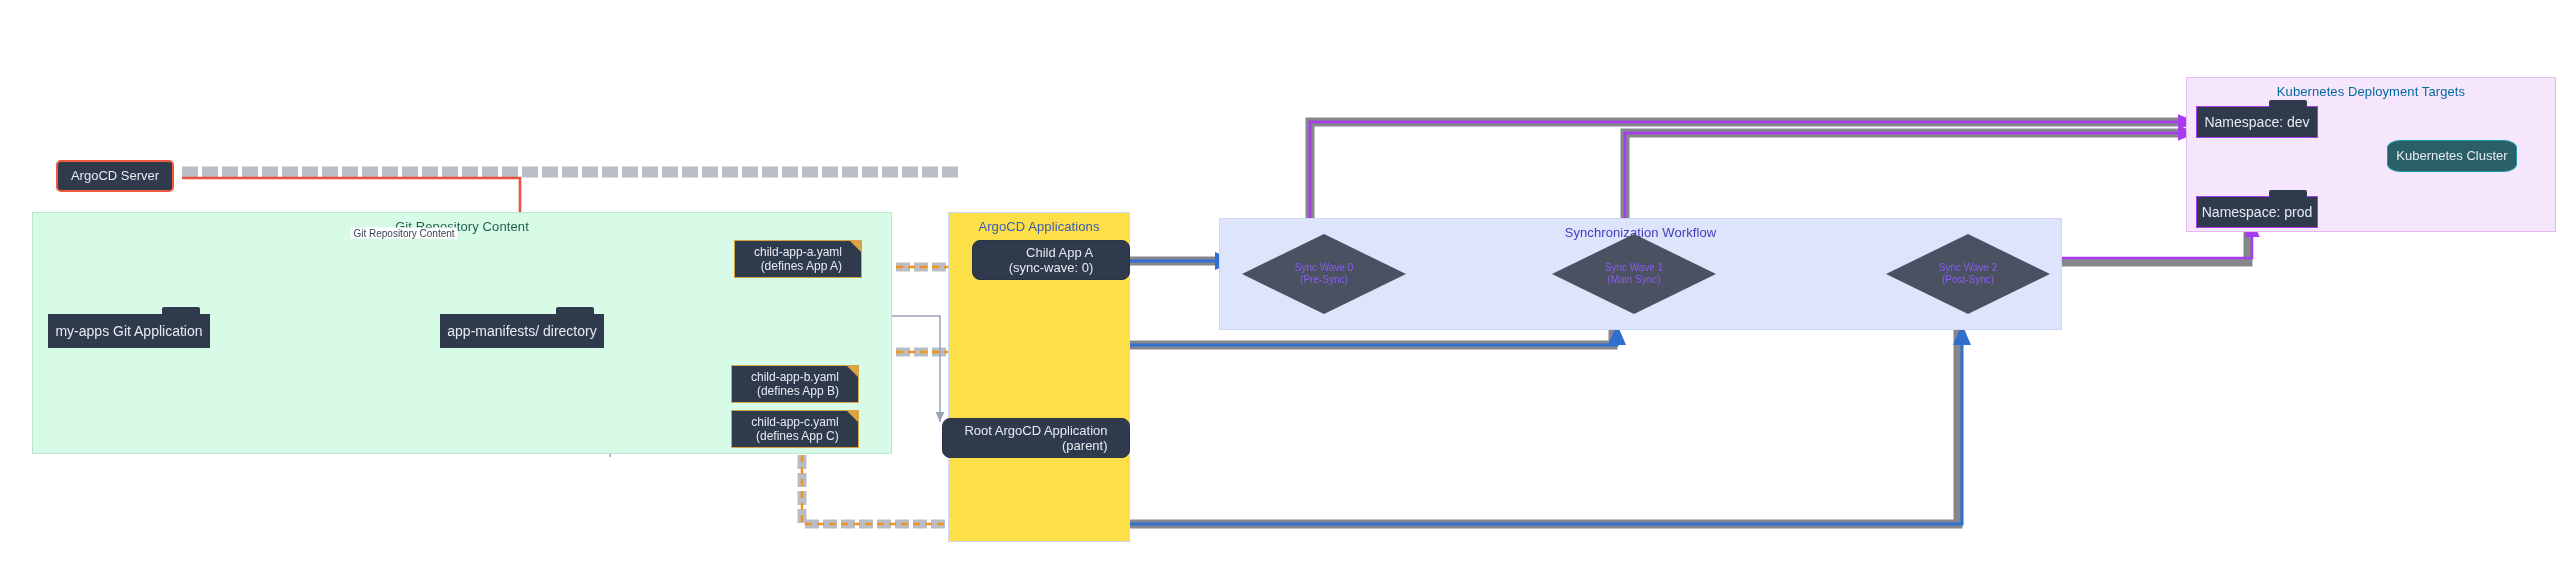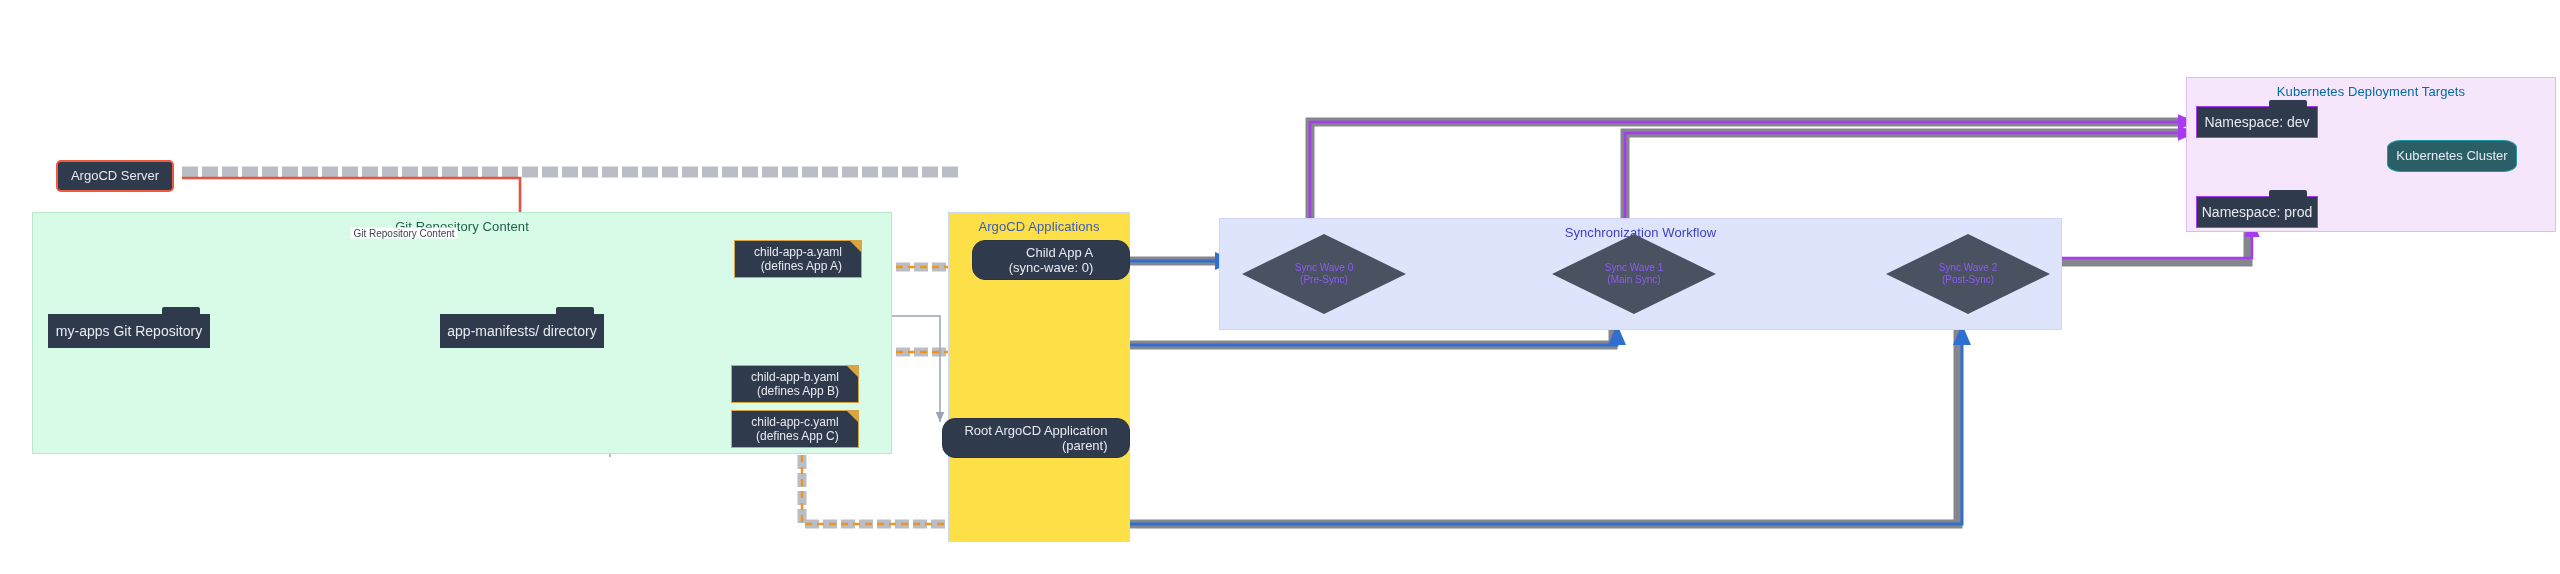--- a/index.html
+++ b/index.html
@@ -27,21 +27,21 @@
 
   #cl-k8s{left:2186px;top:77px;width:370px;height:155px;
       background:#f6e6fb;border:1px solid #e3b9ef;}
   #cl-k8s .cl-title{color:#0369a1;}
 
   
   .node{position:absolute;box-sizing:border-box;display:flex;align-items:center;
         justify-content:center;text-align:right;color:#e8eaf2;line-height:1.18;}
 
   
-  .rect{background:#2f3a4c;border:1px solid #2a3444;border-radius:13px;font-size:13px;}
+  .rect{background:#2f3a4c;border:1px solid #2a3444;border-radius:8px;font-size:13px;}
 
   
   .folder{background:#2f3a4c;font-size:14px;position:absolute;}
   .folder .tab{position:absolute;top:-7px;right:10px;width:38px;height:8px;
        background:#2f3a4c;border-radius:2px 2px 0 0;}
 
   
   .note{background:#2f3a4c;border:1.5px solid #d9a441;font-size:12px;
         position:absolute;}
   .note .fold{position:absolute;top:0;right:0;width:11px;height:11px;
@@ -191,21 +191,21 @@
   </div>
 
   <div class="cluster" id="cl-k8s">
     <div class="cl-title">Kubernetes Deployment Targets</div>
   </div>
 
   <div class="node" id="n-argoserver">ArgoCD Server</div>
 
   <div class="node folder" id="n-gitrepo" style="left:48px;top:314px;width:162px;height:34px;">
     <span class="tab"></span>
-    <span>my-apps Git Repository</span>
+    <span>my-apps Git Application</span>
   </div>
 
   <div class="node folder" id="n-manifests" style="left:440px;top:314px;width:164px;height:34px;">
     <span class="tab"></span>
     <span>app-manifests/ directory</span>
   </div>
 
   <div class="node note" id="n-yaml-a" style="left:734px;top:240px;width:128px;height:38px;white-space:pre-line;">
     <span class="fold"></span>
     <span>child-app-a.yaml

